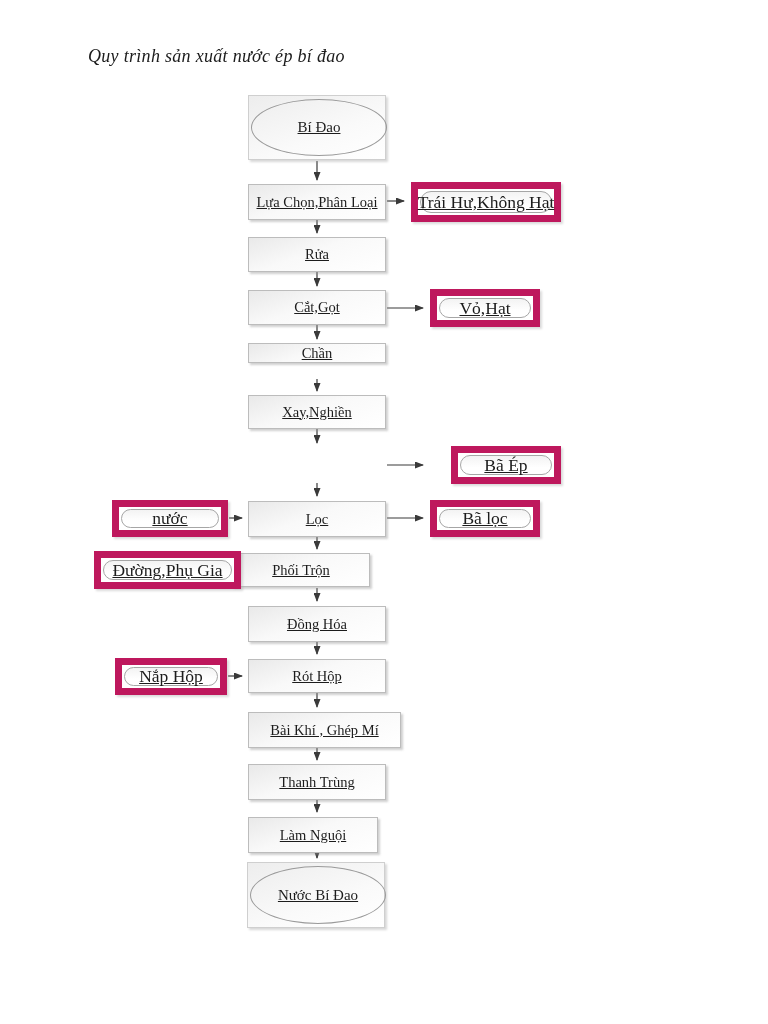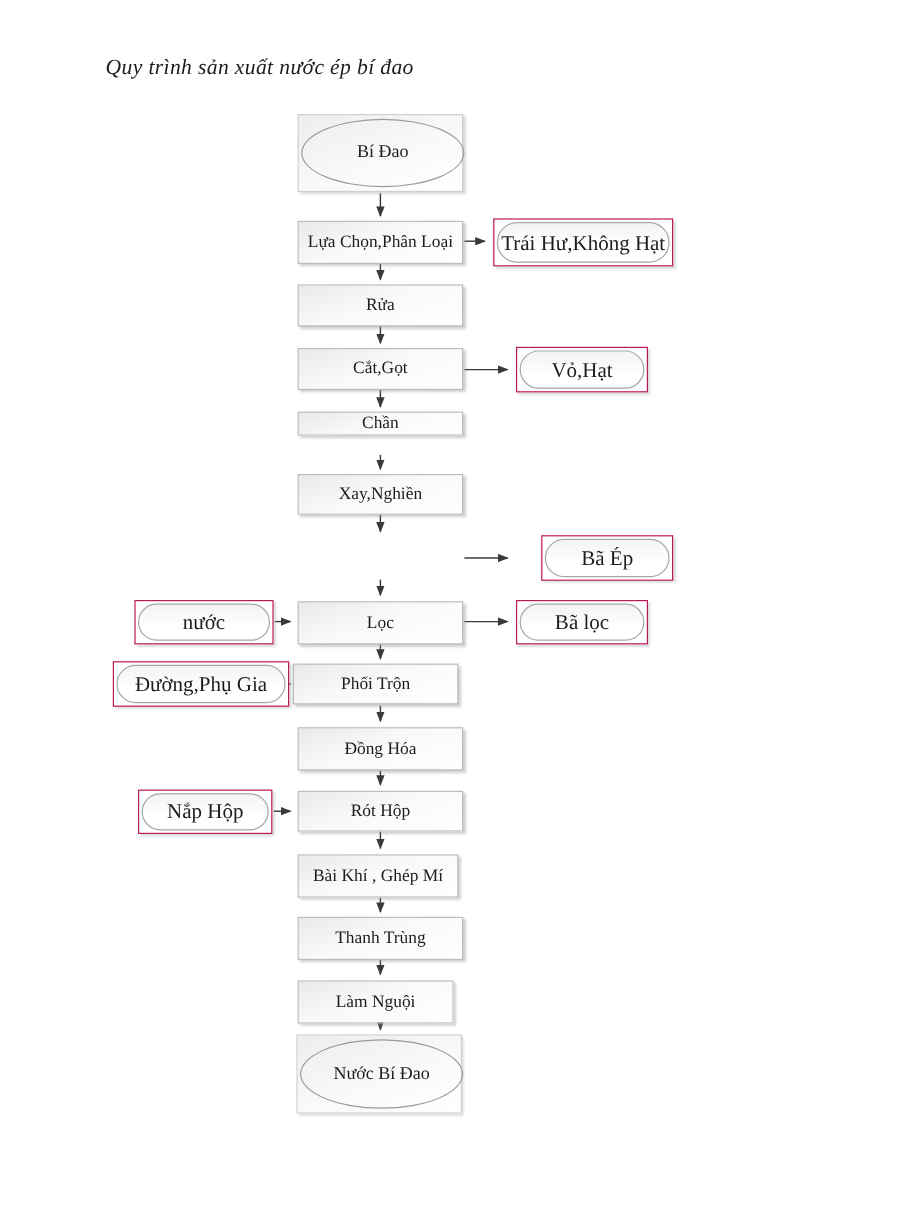--- a/index.html
+++ b/index.html
@@ -12,27 +12,27 @@
   .node{position:absolute;box-sizing:border-box;display:flex;align-items:center;
         justify-content:center;text-align:center;}
   .proc{background:linear-gradient(160deg,#e9e9e9 0%,#f9f9f9 45%,#ffffff 100%);
         border:1px solid #bcbcbc;box-shadow:2px 2px 2px rgba(150,150,150,.45);
         font-size:14.5px;}
   .term{background:linear-gradient(160deg,#ededed 0%,#fafafa 60%,#ffffff 100%);
         border:1px solid #cfcfcf;box-shadow:2px 2px 2px rgba(160,160,160,.4);}
   .term .oval{position:absolute;left:2px;right:-2px;top:3px;bottom:3px;
         border:1px solid #9a9a9a;border-radius:50%;display:flex;align-items:center;
         justify-content:center;font-size:15px;}
-  .stad{background:#ffffff;border:1px solid #be185d;
+  .stad{background:#ffffff;border:7px solid #be185d;
         box-shadow:2px 2px 2px rgba(165,165,165,.4);padding:2px;}
   .stad .pill{width:100%;height:100%;box-sizing:border-box;border:1px solid #a6a6a6;
         border-radius:18px;background:linear-gradient(180deg,#f3f3f3 0%,#ffffff 65%);
         display:flex;align-items:center;justify-content:center;font-size:17.5px;
         white-space:nowrap;}
-  .lbl{display:inline-block;}
+  .lbl{display:inline-block;text-decoration:underline;}
 </style>
 </head>
 <body>
 
 <div class="canvas">
 
   <div class="title">Quy trình sản xuất nước ép bí đao</div>
 
   <svg class="arrows" width="768" height="1024" viewBox="0 0 768 1024">
     <defs>
@@ -84,30 +84,30 @@
   </div>
   <div class="node proc" style="left:248px;top:343px;width:138px;height:20px">
     <span class="lbl">Chần</span>
   </div>
   <div class="node proc" style="left:248px;top:395px;width:138px;height:34px">
     <span class="lbl">Xay,Nghiền</span>
   </div>
   <div class="node proc" style="left:248px;top:501px;width:138px;height:36px">
     <span class="lbl">Lọc</span>
   </div>
-  <div class="node proc" style="left:244px;top:553px;width:138px;height:34px">
+  <div class="node proc" style="left:232px;top:553px;width:138px;height:34px">
     <span class="lbl">Phối Trộn</span>
   </div>
   <div class="node proc" style="left:248px;top:606px;width:138px;height:36px">
     <span class="lbl">Đồng Hóa</span>
   </div>
   <div class="node proc" style="left:248px;top:659px;width:138px;height:34px">
     <span class="lbl">Rót Hộp</span>
   </div>
-  <div class="node proc" style="left:248px;top:712px;width:134px;height:36px">
+  <div class="node proc" style="left:248px;top:712px;width:153px;height:36px">
     <span class="lbl">Bài Khí , Ghép Mí</span>
   </div>
   <div class="node proc" style="left:248px;top:764px;width:138px;height:36px">
     <span class="lbl">Thanh Trùng</span>
   </div>
   <div class="node proc" style="left:248px;top:817px;width:130px;height:36px">
     <span class="lbl">Làm Nguội</span>
   </div>
 
   <div class="node term" style="left:247px;top:862px;width:138px;height:66px">

